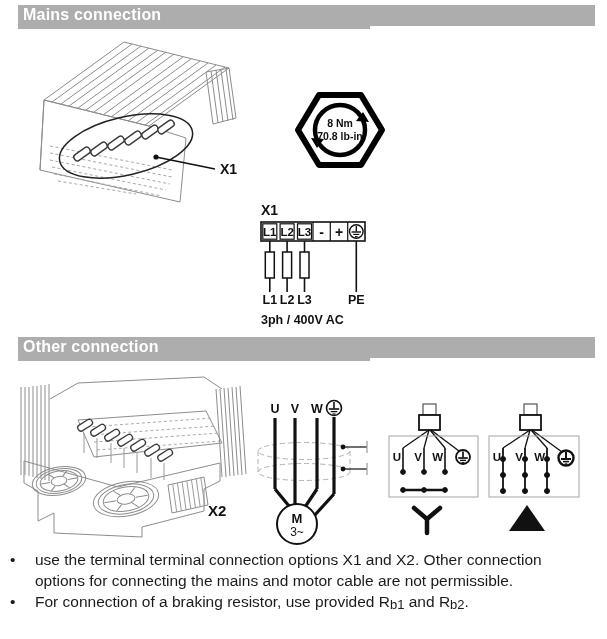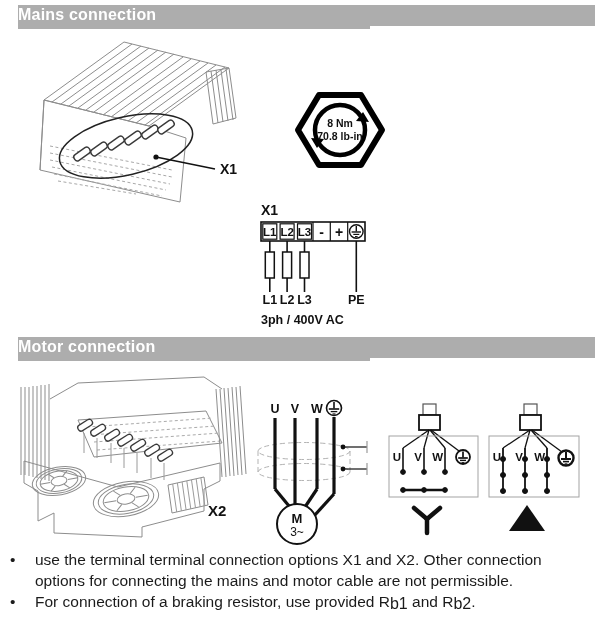--- a/index.html
+++ b/index.html
@@ -1,37 +1,37 @@
 <!DOCTYPE html>
 <html><head>
 <meta charset="utf-8">
 <style>
   html,body{margin:0;padding:0;background:#fff;}
   .page{position:relative;width:607px;height:639px;background:#ffffff;
         font-family:"Liberation Sans",sans-serif;overflow:hidden;}
   .section-bar{position:absolute;left:18px;width:577px;height:21px;background:#adadad;}
   .section-bar::after{content:"";position:absolute;left:0;top:21px;width:352px;height:3px;background:#adadad;}
   .bar-title{display:block;color:#ffffff;font-weight:bold;font-size:16px;line-height:20px;
-             letter-spacing:.2px;}
+             padding-left:5px;letter-spacing:.2px;}
   #bar-mains{top:5px;}
   #bar-motor{top:337px;}
   svg{position:absolute;overflow:visible;}
   svg text{font-family:"Liberation Sans",sans-serif;fill:#111;}
   #svg-device1{left:14px;top:30px;}
   #svg-nut{left:294px;top:88px;}
   #svg-x1block{left:253px;top:200px;}
   #svg-device2{left:8px;top:365px;}
   #svg-motor{left:250px;top:396px;}
   #svg-star{left:385px;top:402px;}
   #svg-delta{left:487px;top:402px;}
   .notes{position:absolute;left:10px;top:549px;width:592px;color:#1b1b1b;
          font-size:15.5px;line-height:21px;}
   .bullet{display:flex;}
   .bullet .marker{flex:0 0 25px;width:25px;}
-  .sub{font-size:16px;vertical-align:-2px;}
+  .sub{font-size:13px;vertical-align:-2px;}
 </style>
 </head>
 <body>
 
 <div class="page">
 
   <div class="section-bar" id="bar-mains">
     <span class="bar-title">Mains connection</span>
   </div>
 
@@ -136,21 +136,21 @@
       <rect x="47" y="52" width="9" height="26"></rect>
     </g>
     <text x="16.8" y="104" font-size="12.5" font-weight="bold" text-anchor="middle">L1</text>
     <text x="34.1" y="104" font-size="12.5" font-weight="bold" text-anchor="middle">L2</text>
     <text x="51.5" y="104" font-size="12.5" font-weight="bold" text-anchor="middle">L3</text>
     <text x="103.3" y="104" font-size="12.5" font-weight="bold" text-anchor="middle">PE</text>
     <text x="8" y="124" font-size="12.5" font-weight="bold">3ph / 400V AC</text>
   </svg>
 
   <div class="section-bar" id="bar-motor">
-    <span class="bar-title">Motor connection</span>
+    <span class="bar-title">Other connection</span>
   </div>
 
   <svg id="svg-device2" width="255" height="180" viewBox="0 0 255 180">
     <g stroke="#8d8d8d" fill="none" stroke-width="1">
       <line x1="13" y1="22" x2="13" y2="110"></line>
         <line x1="17" y1="22" x2="17" y2="110"></line>
       <line x1="21" y1="22" x2="21" y2="111"></line>
         <line x1="25" y1="21" x2="25" y2="112"></line>
       <line x1="29" y1="21" x2="29" y2="113"></line>
         <line x1="33" y1="20" x2="33" y2="114"></line>

